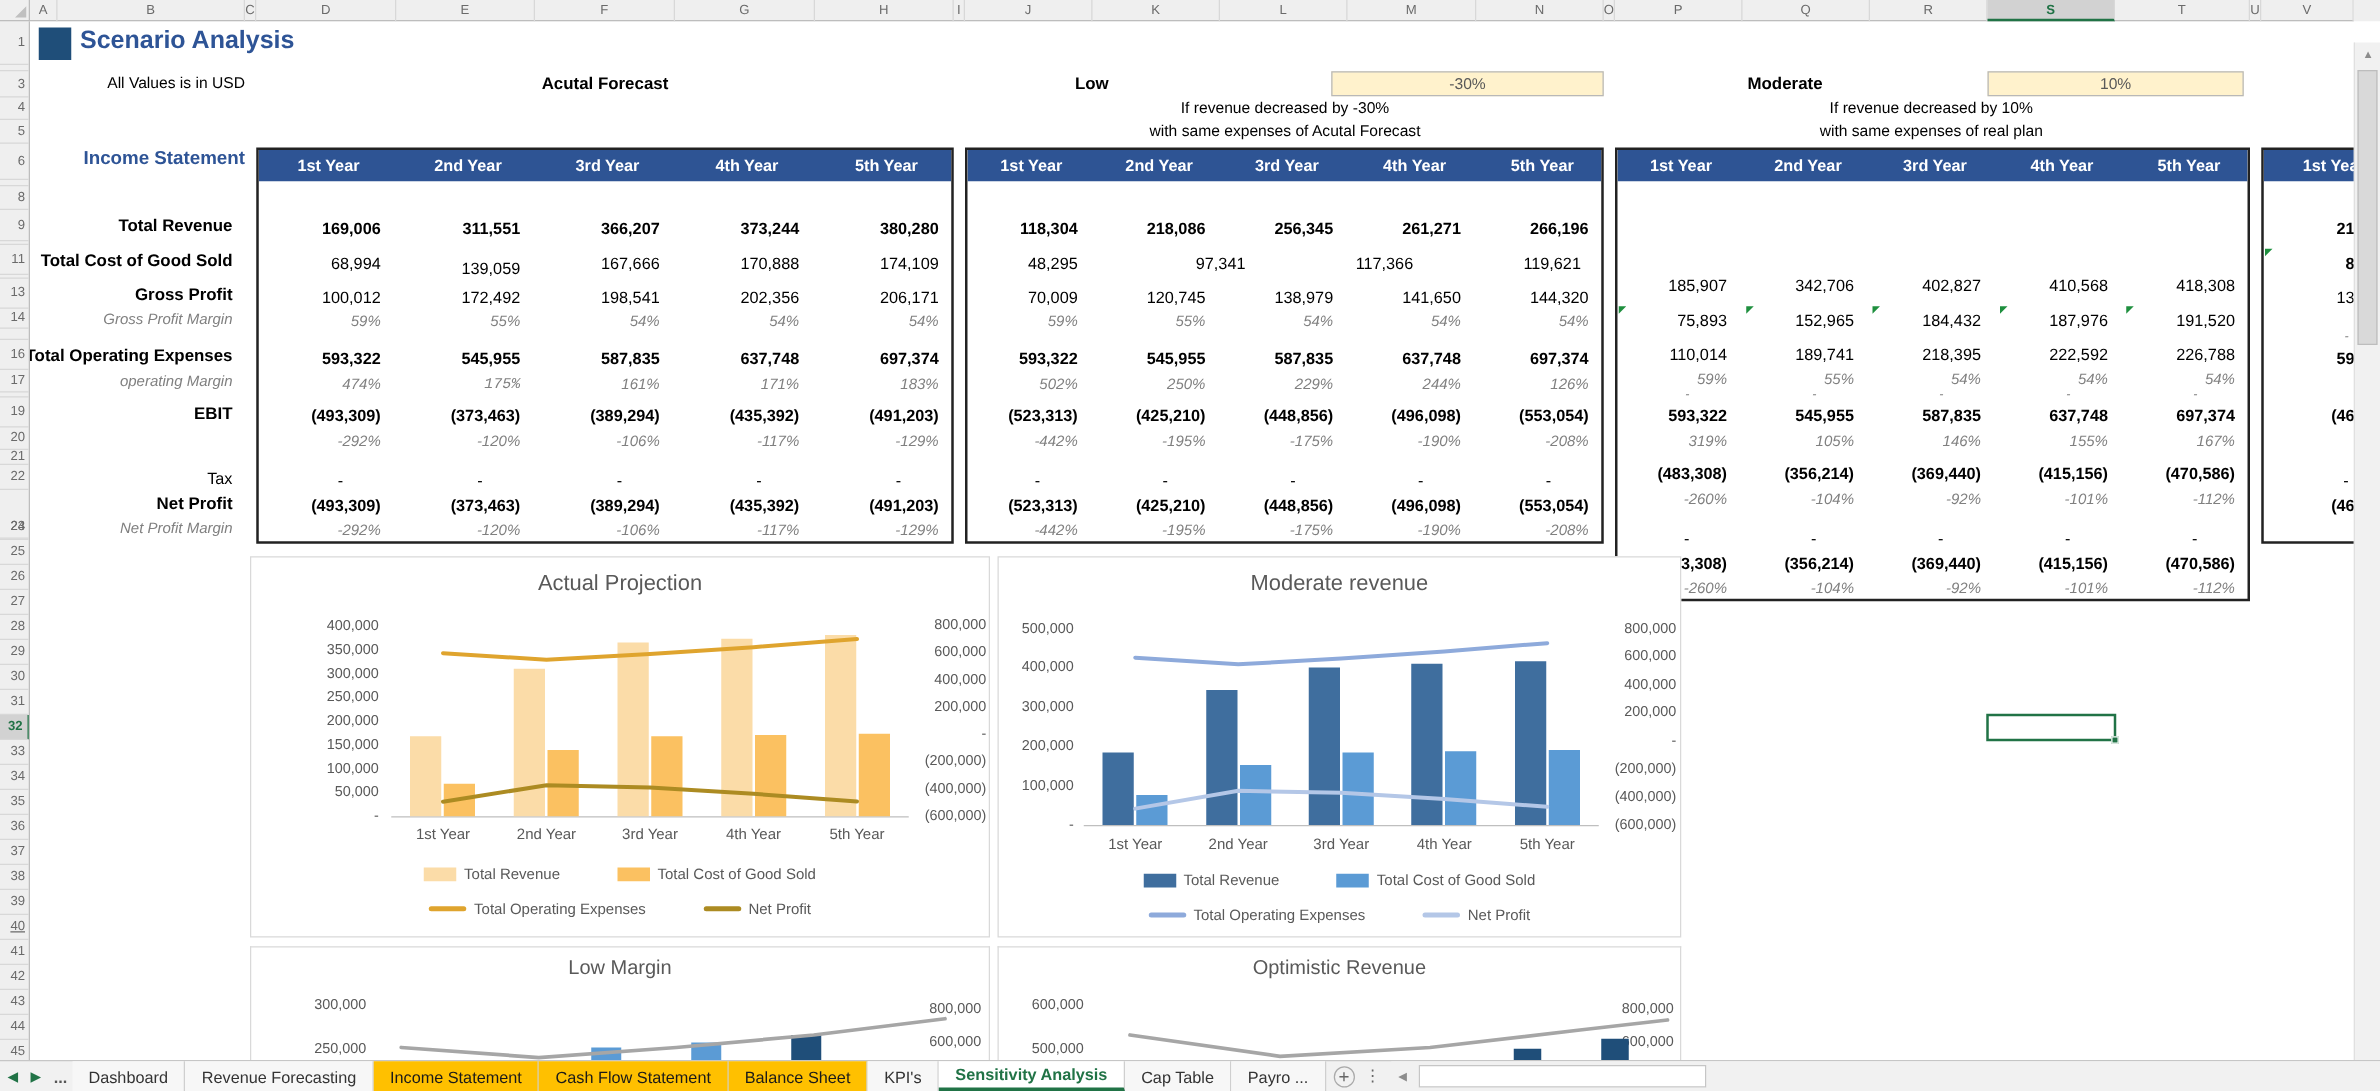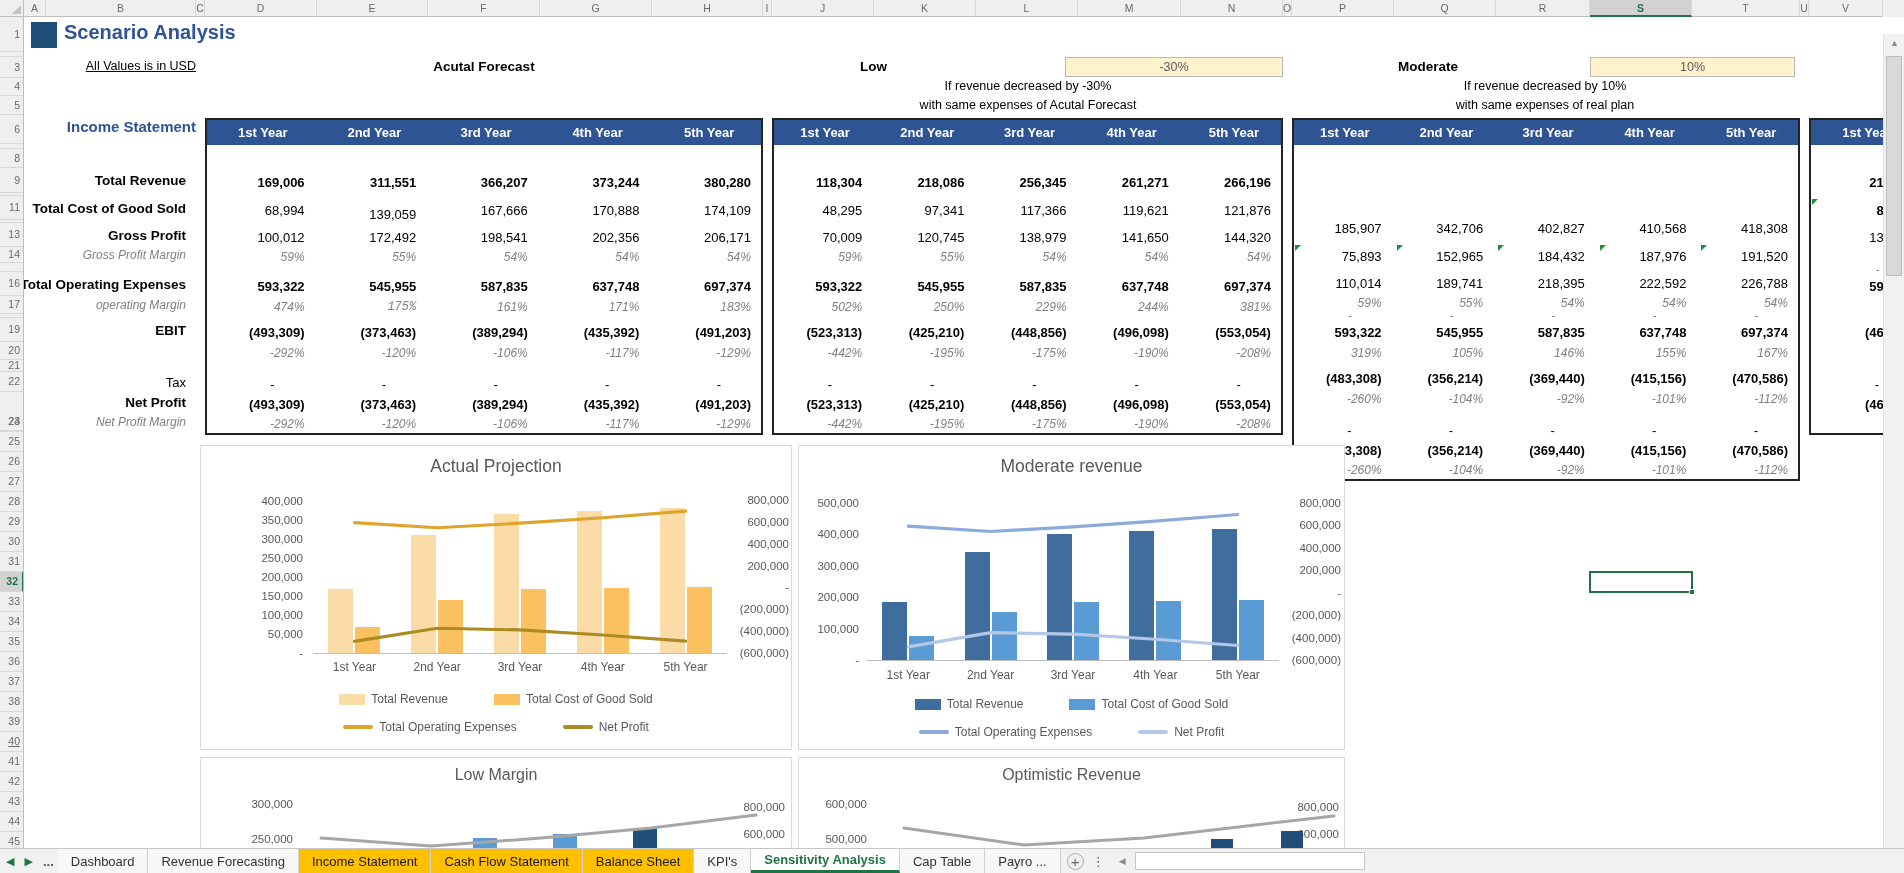--- a/index.html
+++ b/index.html
@@ -15,21 +15,21 @@
   .rowhead { position:absolute; left:0; width:24px; font-size:10.5px; color:#6a6a6a; text-align:right; padding-right:4px; border-bottom:1px solid #D8D8D8; overflow:hidden; }
   .rowhead.sel { background:#D2D2D2; color:#217346; border-right:2px solid #217346; font-weight:bold; }
   #corner { position:absolute; left:0; top:0; width:24px; height:17px; background:#EFEFEF; border-right:1px solid #BDBDBD; border-bottom:1px solid #BDBDBD; z-index:31; }
   #corner .corner-tri { position:absolute; right:2px; bottom:2px; width:0; height:0; border-left:9px solid transparent; border-bottom:9px solid #C0C0C0; }
   #topfill { position:absolute; left:1883px; top:0; width:21px; height:17px; background:#EFEFEF; z-index:30; }
 
   
   #sheet { position:absolute; left:0; top:17px; width:1904px; height:831px; background:#fff; z-index:1; }
   .title-accent { position:absolute; left:31px; top:5px; width:26px; height:26px; background:#1F4E79; }
   .sheet-title { position:absolute; left:64px; top:4px; font-size:20px; font-weight:bold; color:#2E5496; }
-  .subtitle { position:absolute; left:0px; top:42px; width:196px; text-align:right; font-size:12.5px; color:#000;text-decoration:underline; }
+  .subtitle { position:absolute; left:0px; top:42px; width:196px; text-align:right; font-size:12.5px; color:#000; }
   .is-label { position:absolute; left:0px; top:101px; width:196px; text-align:right; font-size:15px; font-weight:bold; color:#2E5496; }
   .scen-label { position:absolute; top:42px; font-size:13.5px; font-weight:bold; color:#000; }
   .scen-actual { left:205px; width:558px; text-align:center; }
   .scen-low { left:860px; }
   .scen-mod { left:1398px; }
   .pct-box { position:absolute; top:40px; height:20px; background:#FFF2CC; border:1px solid #B8B8B8; text-align:center; font-size:12.5px; color:#595959; line-height:18px; }
   .pct-low { left:1065px; width:218px; }
   .pct-mod { left:1590px; width:205px; }
   .note { position:absolute; font-size:12.5px; color:#000; text-align:center; }
   .note-low1 { left:828px; width:400px; top:62px; }
@@ -450,21 +450,21 @@
               <span>256,345</span>
             </div>
             <div class="cell num bold" style="width: 102.2px; height: 25px;">
               <span>261,271</span>
             </div>
             <div class="cell num bold" style="width: 102.2px; height: 25px;">
               <span>266,196</span>
             </div>
           </div>
           <div class="trow" style="height: 3px;"></div>
-          <div class="trow" style="height: 24px;">
+          <div class="trow" style="height: 24px; gap: 32px;">
             <div class="cell num" style="width: 102.2px; height: 24px;">
               <span>48,295</span>
             </div>
             <div class="cell num" style="width: 102.2px; height: 24px;">
               <span>97,341</span>
             </div>
             <div class="cell num" style="width: 102.2px; height: 24px;">
               <span>117,366</span>
             </div>
             <div class="cell num" style="width: 102.2px; height: 24px;">
@@ -550,21 +550,21 @@
             <div class="cell pct" style="width: 102.2px; height: 18px;">
               <span>250%</span>
             </div>
             <div class="cell pct" style="width: 102.2px; height: 18px;">
               <span>229%</span>
             </div>
             <div class="cell pct" style="width: 102.2px; height: 18px;">
               <span>244%</span>
             </div>
             <div class="cell pct" style="width: 102.2px; height: 18px;">
-              <span>381%</span>
+              <span>126%</span>
             </div>
           </div>
           <div class="trow" style="height: 4px;"></div>
           <div class="trow" style="height: 24px;">
             <div class="cell num bold" style="width: 102.2px; height: 24px;">
               <span>(523,313)</span>
             </div>
             <div class="cell num bold" style="width: 102.2px; height: 24px;">
               <span>(425,210)</span>
             </div>

